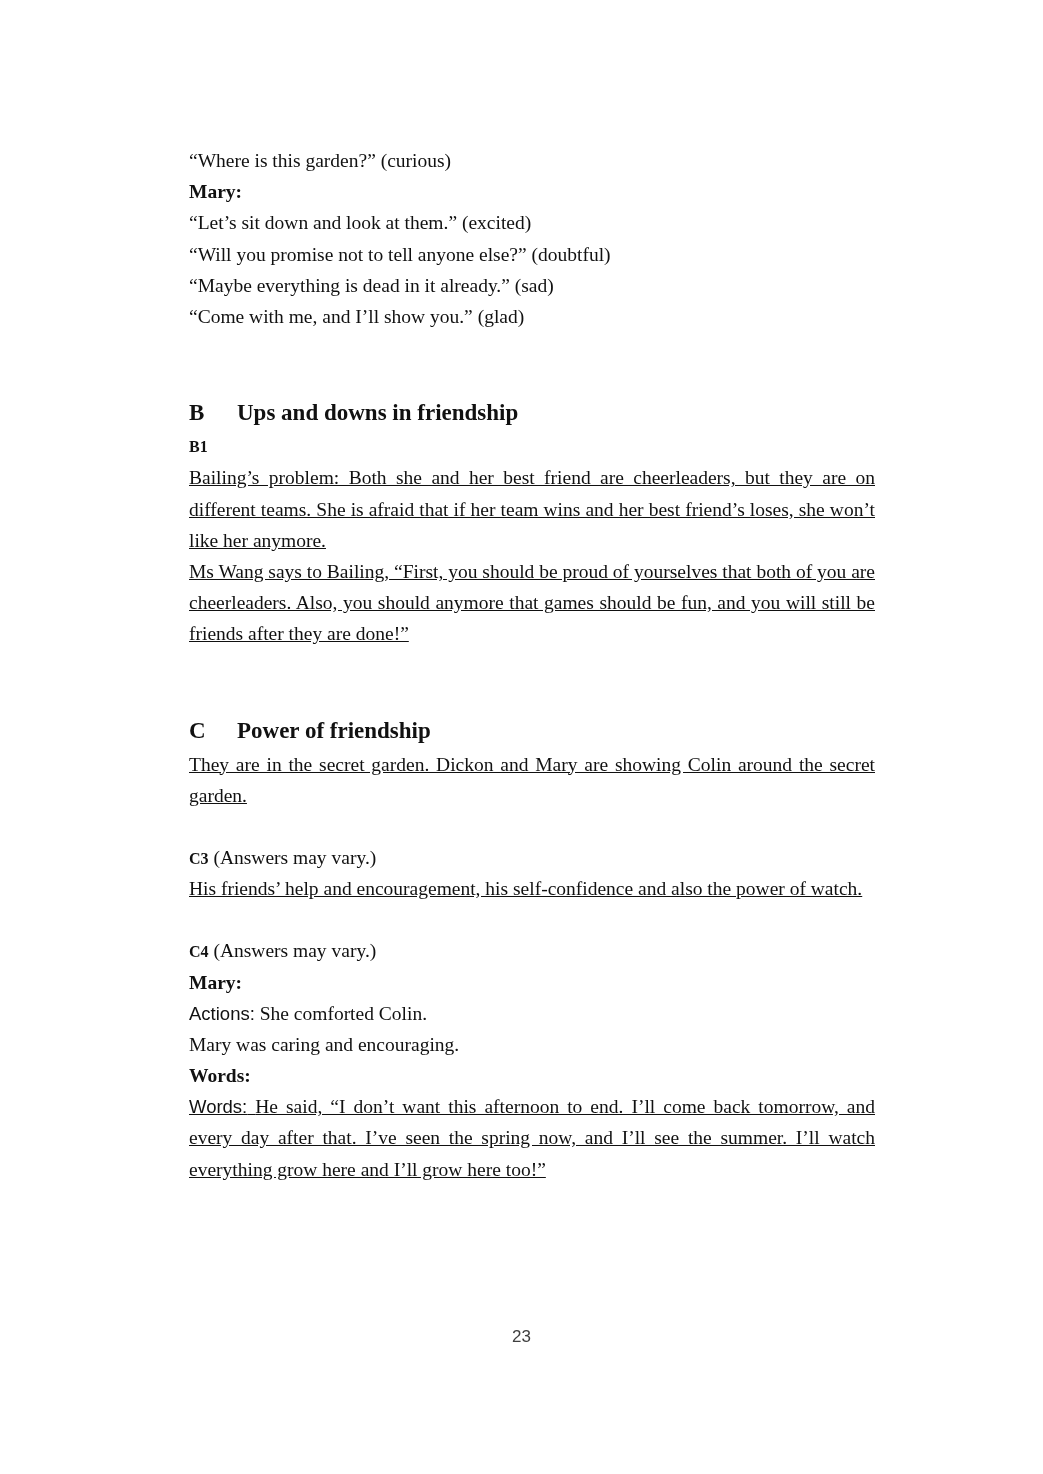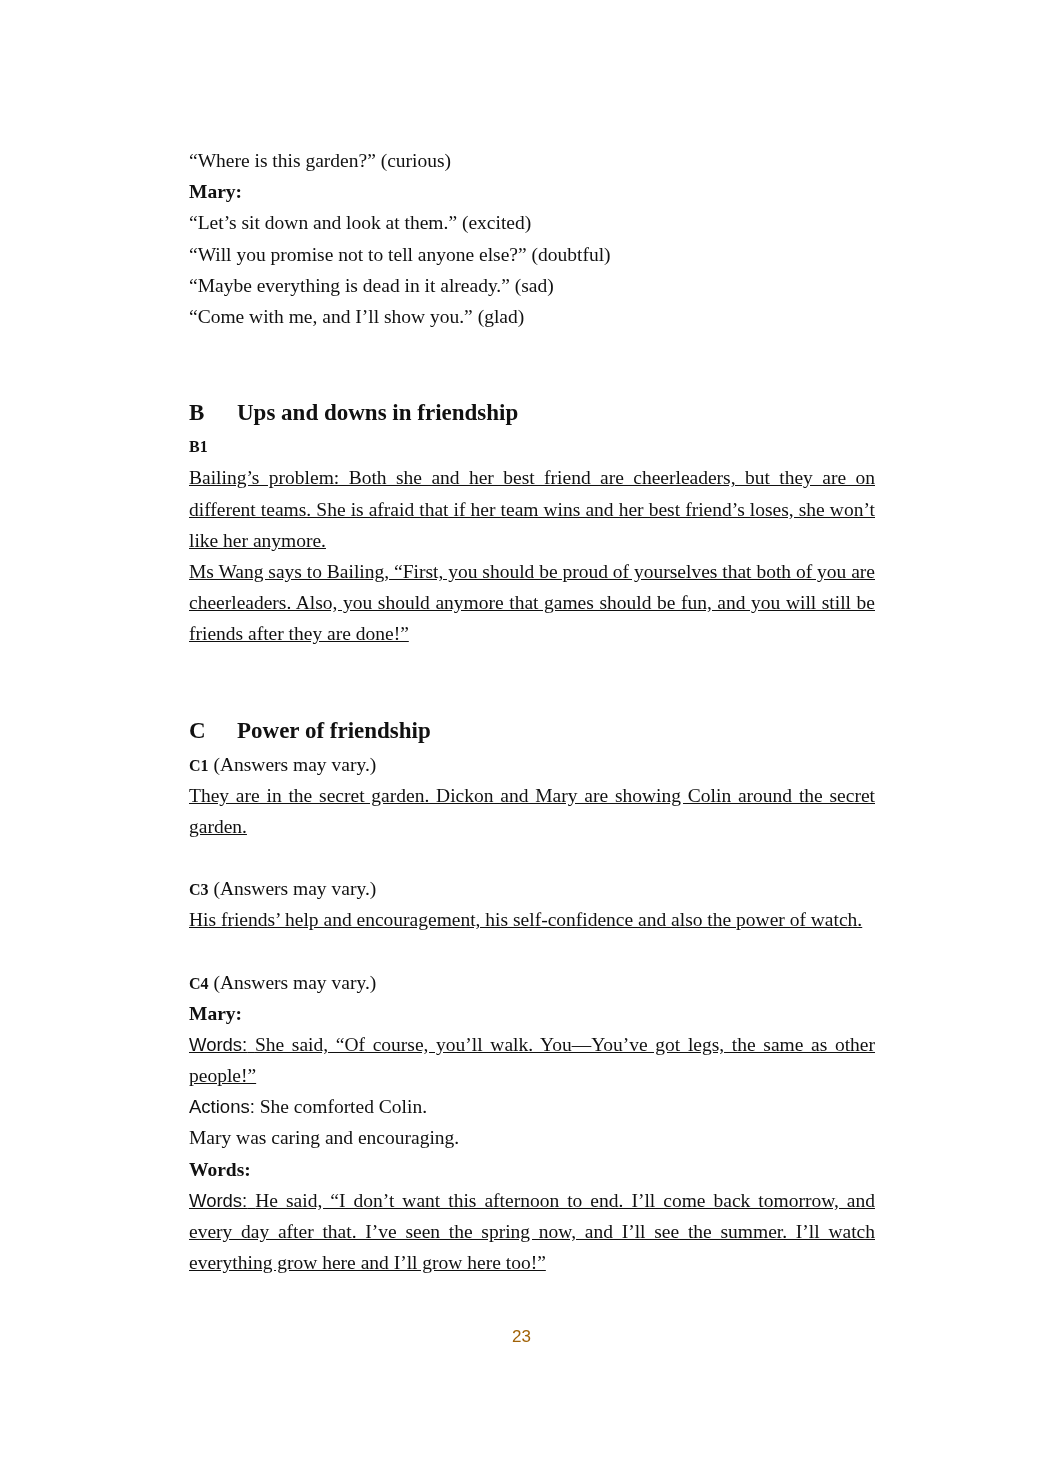--- a/index.html
+++ b/index.html
@@ -57,21 +57,21 @@
     .gap-large { height: 63px; }
     .gap-small { height: 31px; }
     .page-number {
       position: absolute;
       left: 0;
       width: 1043px;
       top: 1327px;
       text-align: center;
       font-family: "Liberation Sans", sans-serif;
       font-size: 17px;
-      color: #a16207;
+      color: #404040;
     }
   </style>
 </head>
 <body>
 
 <div class="page">
 
   <div class="line">“Where is this garden?” (curious)</div>
   <div class="line bold">Mary:</div>
   <div class="line">“Let’s sit down and look at them.” (excited)</div>
@@ -87,46 +87,38 @@
   <div class="line bold sublabel">B1</div>
   <div class="just">Bailing’s problem: Both she and her best friend are cheerleaders, but they are on different teams. She is afraid that if her team wins and her best friend’s loses, she won’t like her anymore.</div>
   <div class="just">Ms Wang says to Bailing, “First, you should be proud of yourselves that both of you are cheerleaders. Also, you should anymore that games should be fun, and you will still be friends after they are done!”</div>
 
   <div class="gap-large"></div>
 
   <div class="heading">
     <span class="letter">C</span><span>Power of friendship</span>
   </div>
 
-  <div class="line">
-    <span class="sublabel">C1</span>
-    <span>(Answers may vary.)</span>
-  </div>
   <div class="just">They are in the secret garden. Dickon and Mary are showing Colin around the secret garden.</div>
 
   <div class="gap-small"></div>
 
   <div class="line">
     <span class="sublabel">C3</span>
     <span>(Answers may vary.)</span>
   </div>
   <div class="just">His friends’ help and encouragement, his self-confidence and also the power of watch.</div>
 
   <div class="gap-small"></div>
 
   <div class="line">
     <span class="sublabel">C4</span>
     <span>(Answers may vary.)</span>
   </div>
 
   <div class="line bold">Mary:</div>
-  <div class="just">
-    <span class="sans-label">Words:</span>
-    <span>She said, “Of course, you’ll walk. You—You’ve got legs, the same as other people!”</span>
-  </div>
   <div class="line">
     <span class="sans-label">Actions:</span>
     <span>She comforted Colin.</span>
   </div>
   <div class="line">Mary was caring and encouraging.</div>
 
   <div class="line bold">Words:</div>
   <div class="just">
     <span class="sans-label">Words:</span>
     <span>He said, “I don’t want this afternoon to end. I’ll come back tomorrow, and every day after that. I’ve seen the spring now, and I’ll see the summer. I’ll watch everything grow here and I’ll grow here too!”</span>

